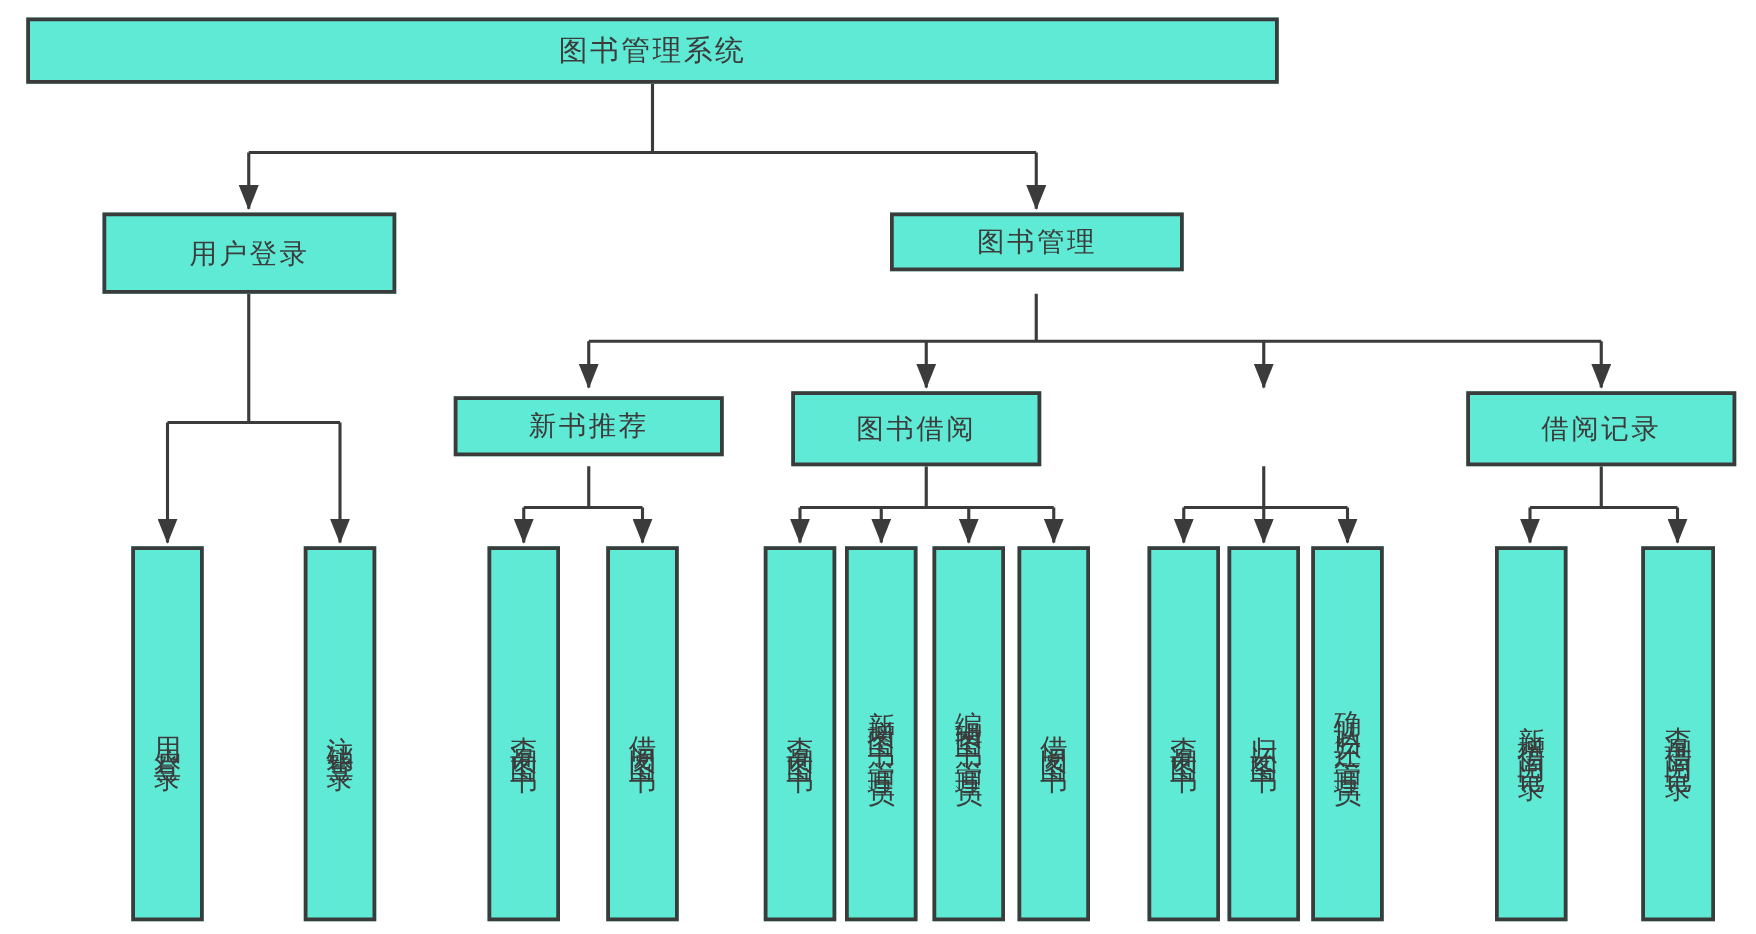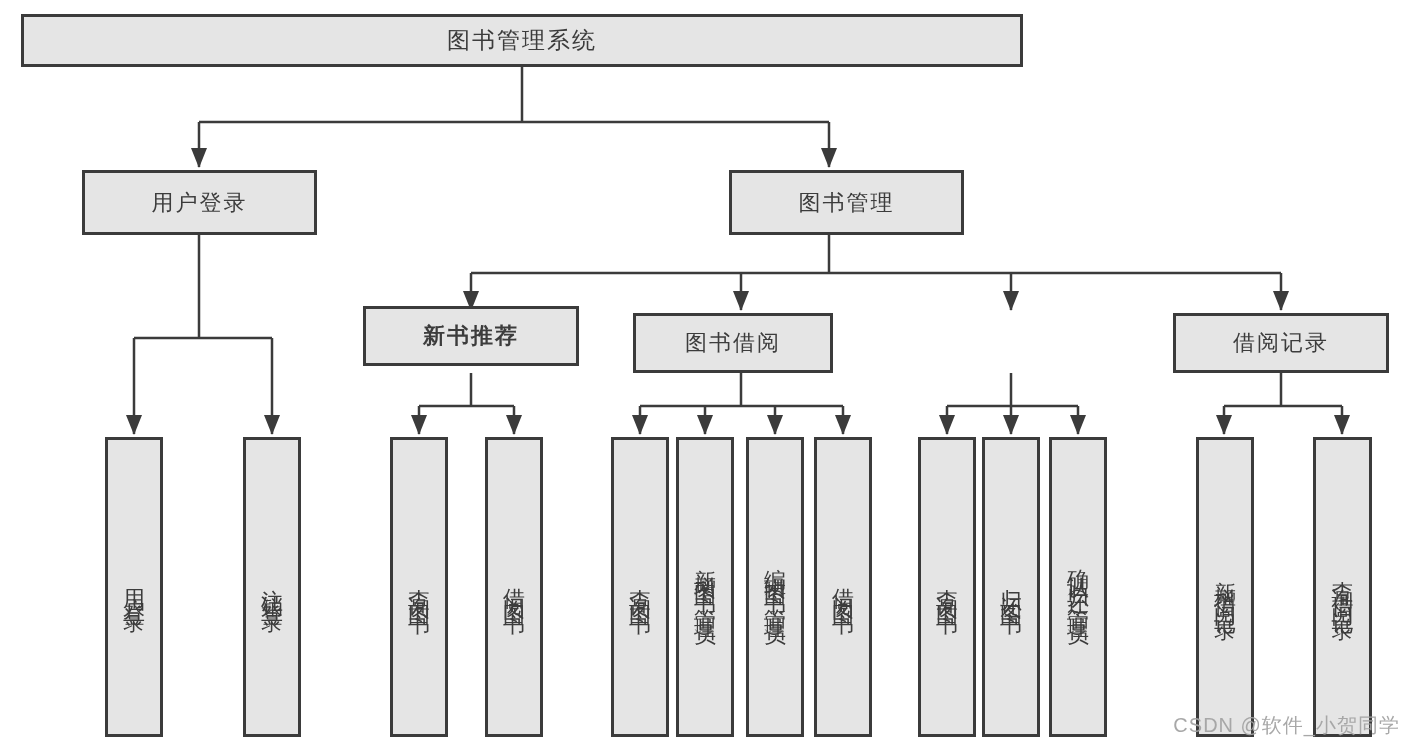--- a/index.html
+++ b/index.html
@@ -20,21 +20,21 @@
     left: 0;
     top: 0;
     width: 1405px;
     height: 747px;
     z-index: 1;
   }
   .node {
     position: absolute;
     box-sizing: border-box;
     border: 3px solid #3b3b3b;
-    background: #e5e5e5;
+    background: #5eead4;
     color: #3c3c3c;
     display: flex;
     align-items: center;
     justify-content: center;
     z-index: 2;
     font-size: 22px;
     letter-spacing: 2px;
     white-space: nowrap;
   }
   .node.root { font-size: 23px; }
@@ -101,25 +101,25 @@
     </g>
   </svg>
 
   <div class="node root" style="left:21px; top:14px; width:1002px; height:53px;">
     <span>图书管理系统</span>
   </div>
 
   <div class="node" style="left:82px; top:170px; width:235px; height:65px;">
     <span>用户登录</span>
   </div>
-  <div class="node" style="left:712px; top:170px; width:235px; height:65px;margin-left:17px;">
+  <div class="node" style="left:712px; top:170px; width:235px; height:47px;">
     <span>图书管理</span>
   </div>
 
-  <div class="node" style="left:363px; top:306px; width:216px; height:60px;font-weight:bold;">
+  <div class="node" style="left:363px; top:317px; width:216px; height:48px;">
     <span>新书推荐</span>
   </div>
   <div class="node" style="left:633px; top:313px; width:200px; height:60px;">
     <span>图书借阅</span>
   </div>
   <div class="node" style="left:1173px; top:313px; width:216px; height:60px;">
     <span>借阅记录</span>
   </div>
 
   <div class="node leaf" style="left:105px; top:437px; width:58px; height:300px;">
@@ -159,15 +159,14 @@
     <span>确认归还（管理员）</span>
   </div>
 
   <div class="node leaf" style="left:1196px; top:437px; width:58px; height:300px;">
     <span>新增借阅记录</span>
   </div>
   <div class="node leaf" style="left:1313px; top:437px; width:59px; height:300px;">
     <span>查询借阅记录</span>
   </div>
 
-  <div class="watermark">CSDN @软件_小贺同学</div>
 
 </div>
 
 </body></html>

